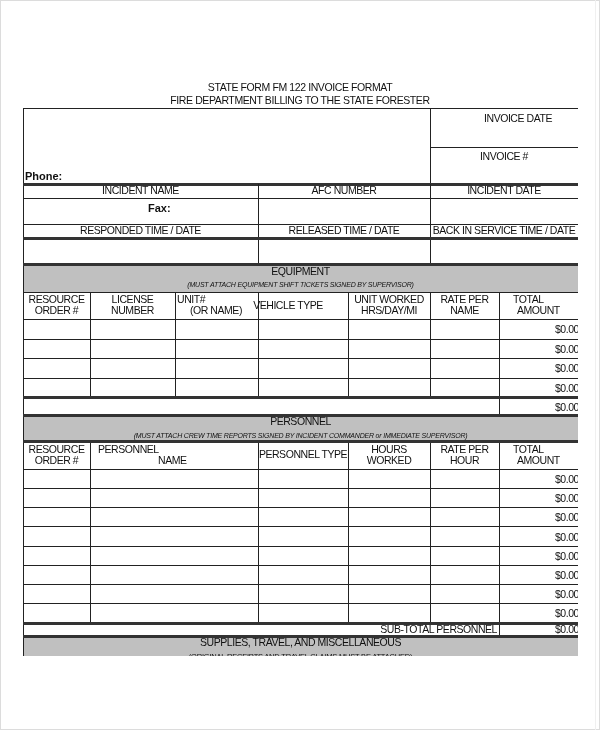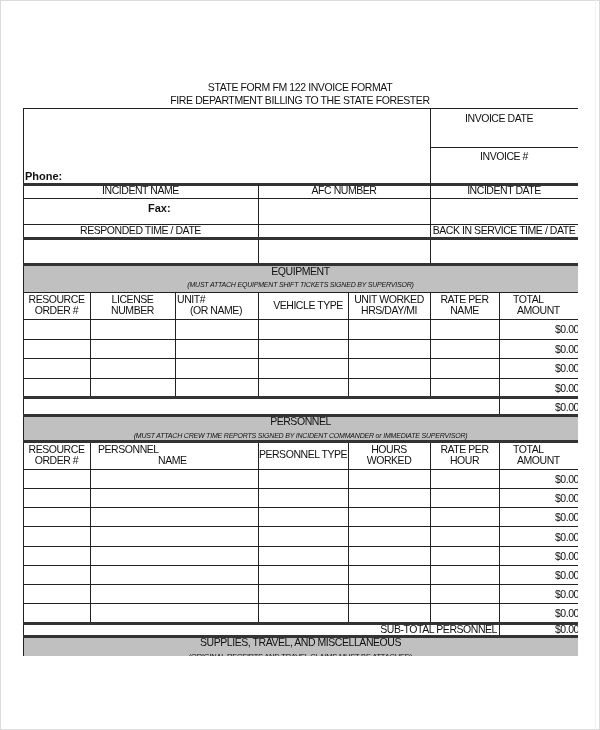--- a/index.html
+++ b/index.html
@@ -43,21 +43,21 @@
 <div class="title" style="top:81px;">STATE FORM FM 122 INVOICE FORMAT</div>
 <div class="title" style="top:94px;">FIRE DEPARTMENT BILLING TO THE STATE FORESTER</div>
 
 <div class="sheet">
 
   <div class="hl" style="left:0;top:0;width:555px;"></div>
   <div class="vl" style="left:0;top:0;height:548px;"></div>
   <div class="vl" style="left:407px;top:0;height:76px;"></div>
   <div class="hl" style="left:407px;top:39px;width:148px;"></div>
 
-  <div class="txt center" style="left:402px;top:5px;width:148px;">INVOICE DATE</div>
+  <div class="txt center" style="left:421px;top:5px;width:148px;">INVOICE DATE</div>
   <div class="cell" style="left:408px;top:20px;width:147px;height:18px;"></div>
   <div class="txt center" style="left:407px;top:43px;width:148px;">INVOICE #</div>
   <div class="cell" style="left:408px;top:56px;width:147px;height:18px;"></div>
 
   <div class="cell" style="left:1px;top:1px;width:405px;height:60px;"></div>
   <div class="txt bold" style="left:2px;top:63px;">Phone:</div>
   <div class="cell" style="left:42px;top:62px;width:80px;height:13px;"></div>
   <div class="txt bold" style="left:125px;top:63px;margin-top:32px;">Fax:</div>
   <div class="cell" style="left:150px;top:62px;width:100px;height:13px;"></div>
 
@@ -68,20 +68,21 @@
   <div class="txt center" style="left:0;top:77px;width:235px;">INCIDENT NAME</div>
   <div class="txt center" style="left:235px;top:77px;width:172px;">AFC NUMBER</div>
   <div class="txt center" style="left:407px;top:77px;width:148px;">INCIDENT DATE</div>
   <div class="hl" style="left:0;top:90px;width:555px;"></div>
   <div class="cell" style="left:1px;top:91px;width:233px;height:25px;"></div>
   <div class="cell" style="left:236px;top:91px;width:170px;height:25px;"></div>
   <div class="cell" style="left:408px;top:91px;width:147px;height:25px;"></div>
 
   <div class="hl" style="left:0;top:116px;width:555px;"></div>
   <div class="txt center" style="left:0;top:117px;width:235px;">RESPONDED TIME / DATE</div>
+  <div class="txt center" style="left:235px;top:117px;width:172px;">RELEASED TIME / DATE</div>
   <div class="txt center" style="left:407px;top:117px;width:148px;">BACK IN SERVICE TIME / DATE</div>
   <div class="hl thick" style="left:0;top:129px;width:555px;"></div>
   <div class="cell" style="left:1px;top:132px;width:233px;height:24px;"></div>
   <div class="cell" style="left:236px;top:132px;width:170px;height:24px;"></div>
   <div class="cell" style="left:408px;top:132px;width:147px;height:24px;"></div>
 
   <div class="hl thick" style="left:0;top:155px;width:555px;"></div>
   <div class="gray" style="left:1px;top:158px;width:554px;height:26px;"></div>
   <div class="txt center" style="left:0;top:158px;width:555px;">EQUIPMENT</div>
   <div class="note" style="left:0;top:173px;width:555px;">(MUST ATTACH EQUIPMENT SHIFT TICKETS SIGNED BY SUPERVISOR)</div>
@@ -91,21 +92,21 @@
   <div class="vl" style="left:152px;top:184px;height:106px;"></div>
   <div class="vl" style="left:235px;top:184px;height:106px;"></div>
   <div class="vl" style="left:325px;top:184px;height:106px;"></div>
   <div class="vl" style="left:407px;top:184px;height:106px;"></div>
   <div class="vl" style="left:476px;top:184px;height:125px;"></div>
 
   <div>
     <div class="txt center" style="left:0;top:186px;width:67px;"><span>RESOURCE</span><br><span>ORDER #</span></div>
     <div class="txt center" style="left:67px;top:186px;width:85px;"><span>LICENSE</span><br><span>NUMBER</span></div>
     <div class="txt" style="left:154px;top:186px;width:81px;"><span>UNIT#</span><br><span style="padding-left:13px;">(OR NAME)</span></div>
-    <div class="txt center" style="left:240px;top:192px;width:90px;">VEHICLE TYPE</div>
+    <div class="txt center" style="left:220px;top:192px;width:90px;">VEHICLE TYPE</div>
     <div class="txt center" style="left:325px;top:186px;width:82px;"><span>UNIT WORKED</span><br><span>HRS/DAY/MI</span></div>
     <div class="txt center" style="left:407px;top:186px;width:69px;"><span>RATE PER</span><br><span>NAME</span></div>
     <div class="txt" style="left:490px;top:186px;width:65px;"><span>TOTAL</span><br><span style="padding-left:4px;">AMOUNT</span></div>
   </div>
 
   <div class="hl" style="left:0;top:211px;width:555px;"></div>
   <div class="hl" style="left:0;top:231px;width:555px;"></div>
   <div class="hl" style="left:0;top:250px;width:555px;"></div>
   <div class="hl" style="left:0;top:270px;width:555px;"></div>
 

